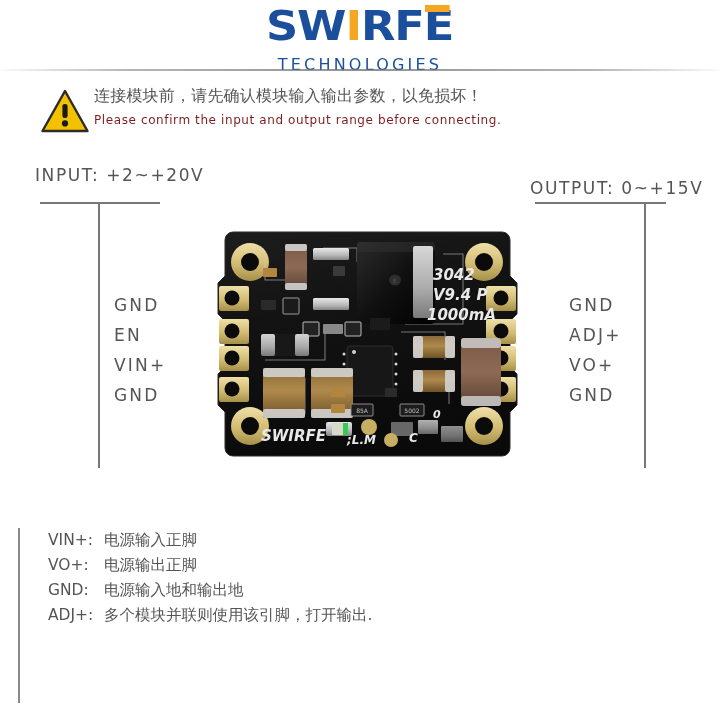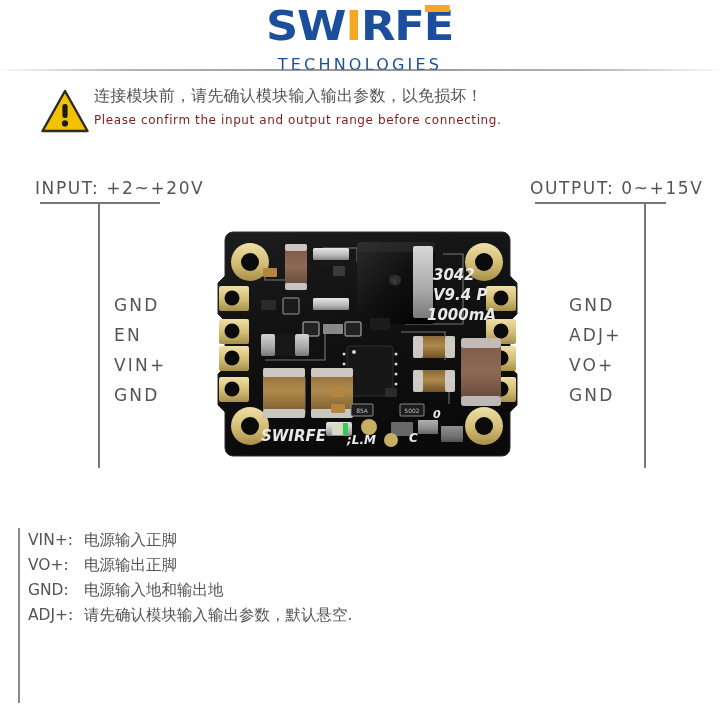--- a/index.html
+++ b/index.html
@@ -103,21 +103,21 @@
 
   
   .io-label {
     position: absolute;
     font-family: "DejaVu Sans", sans-serif;
     font-size: 17px;
     color: #555555;
     letter-spacing: 1.6px;
     white-space: nowrap;
   }
-  #input-label  { left: 35px;  top: 178px; }
+  #input-label  { left: 35px;  top: 165px; }
   #output-label { left: 530px; top: 178px; }
 
   .bracket-top {
     position: absolute;
     height: 2px;
     background: #777777;
   }
   .bracket-stem {
     position: absolute;
     width: 2px;
@@ -151,21 +151,21 @@
     left: 0; top: 0;
     width: 325px; height: 232px;
   }
 
   
   #desc {
     position: absolute;
     left: 18px; top: 528px;
     width: 684px; height: 175px;
     border-left: 2px solid #8a8a8a;
-    padding-left: 8px;
+    padding-left: 28px;
     box-sizing: border-box;
   }
   .desc-row {
     font-family: "DejaVu Sans", sans-serif;
     font-size: 15.5px;
     color: #555555;
     line-height: 25px;
     white-space: nowrap;
   }
   .desc-row .key {
@@ -428,15 +428,15 @@
   <div class="desc-row">
     <span class="key">VIN+:</span><span>电源输入正脚</span>
   </div>
   <div class="desc-row">
     <span class="key">VO+:</span><span>电源输出正脚</span>
   </div>
   <div class="desc-row">
     <span class="key">GND:</span><span>电源输入地和输出地</span>
   </div>
   <div class="desc-row">
-    <span class="key">ADJ+:</span><span>请先确认模块输入输出参数，默认悬空.</span>
+    <span class="key">ADJ+:</span><span>多个模块并联则使用该引脚，打开输出.</span>
   </div>
 </div>
 
 </body></html>

